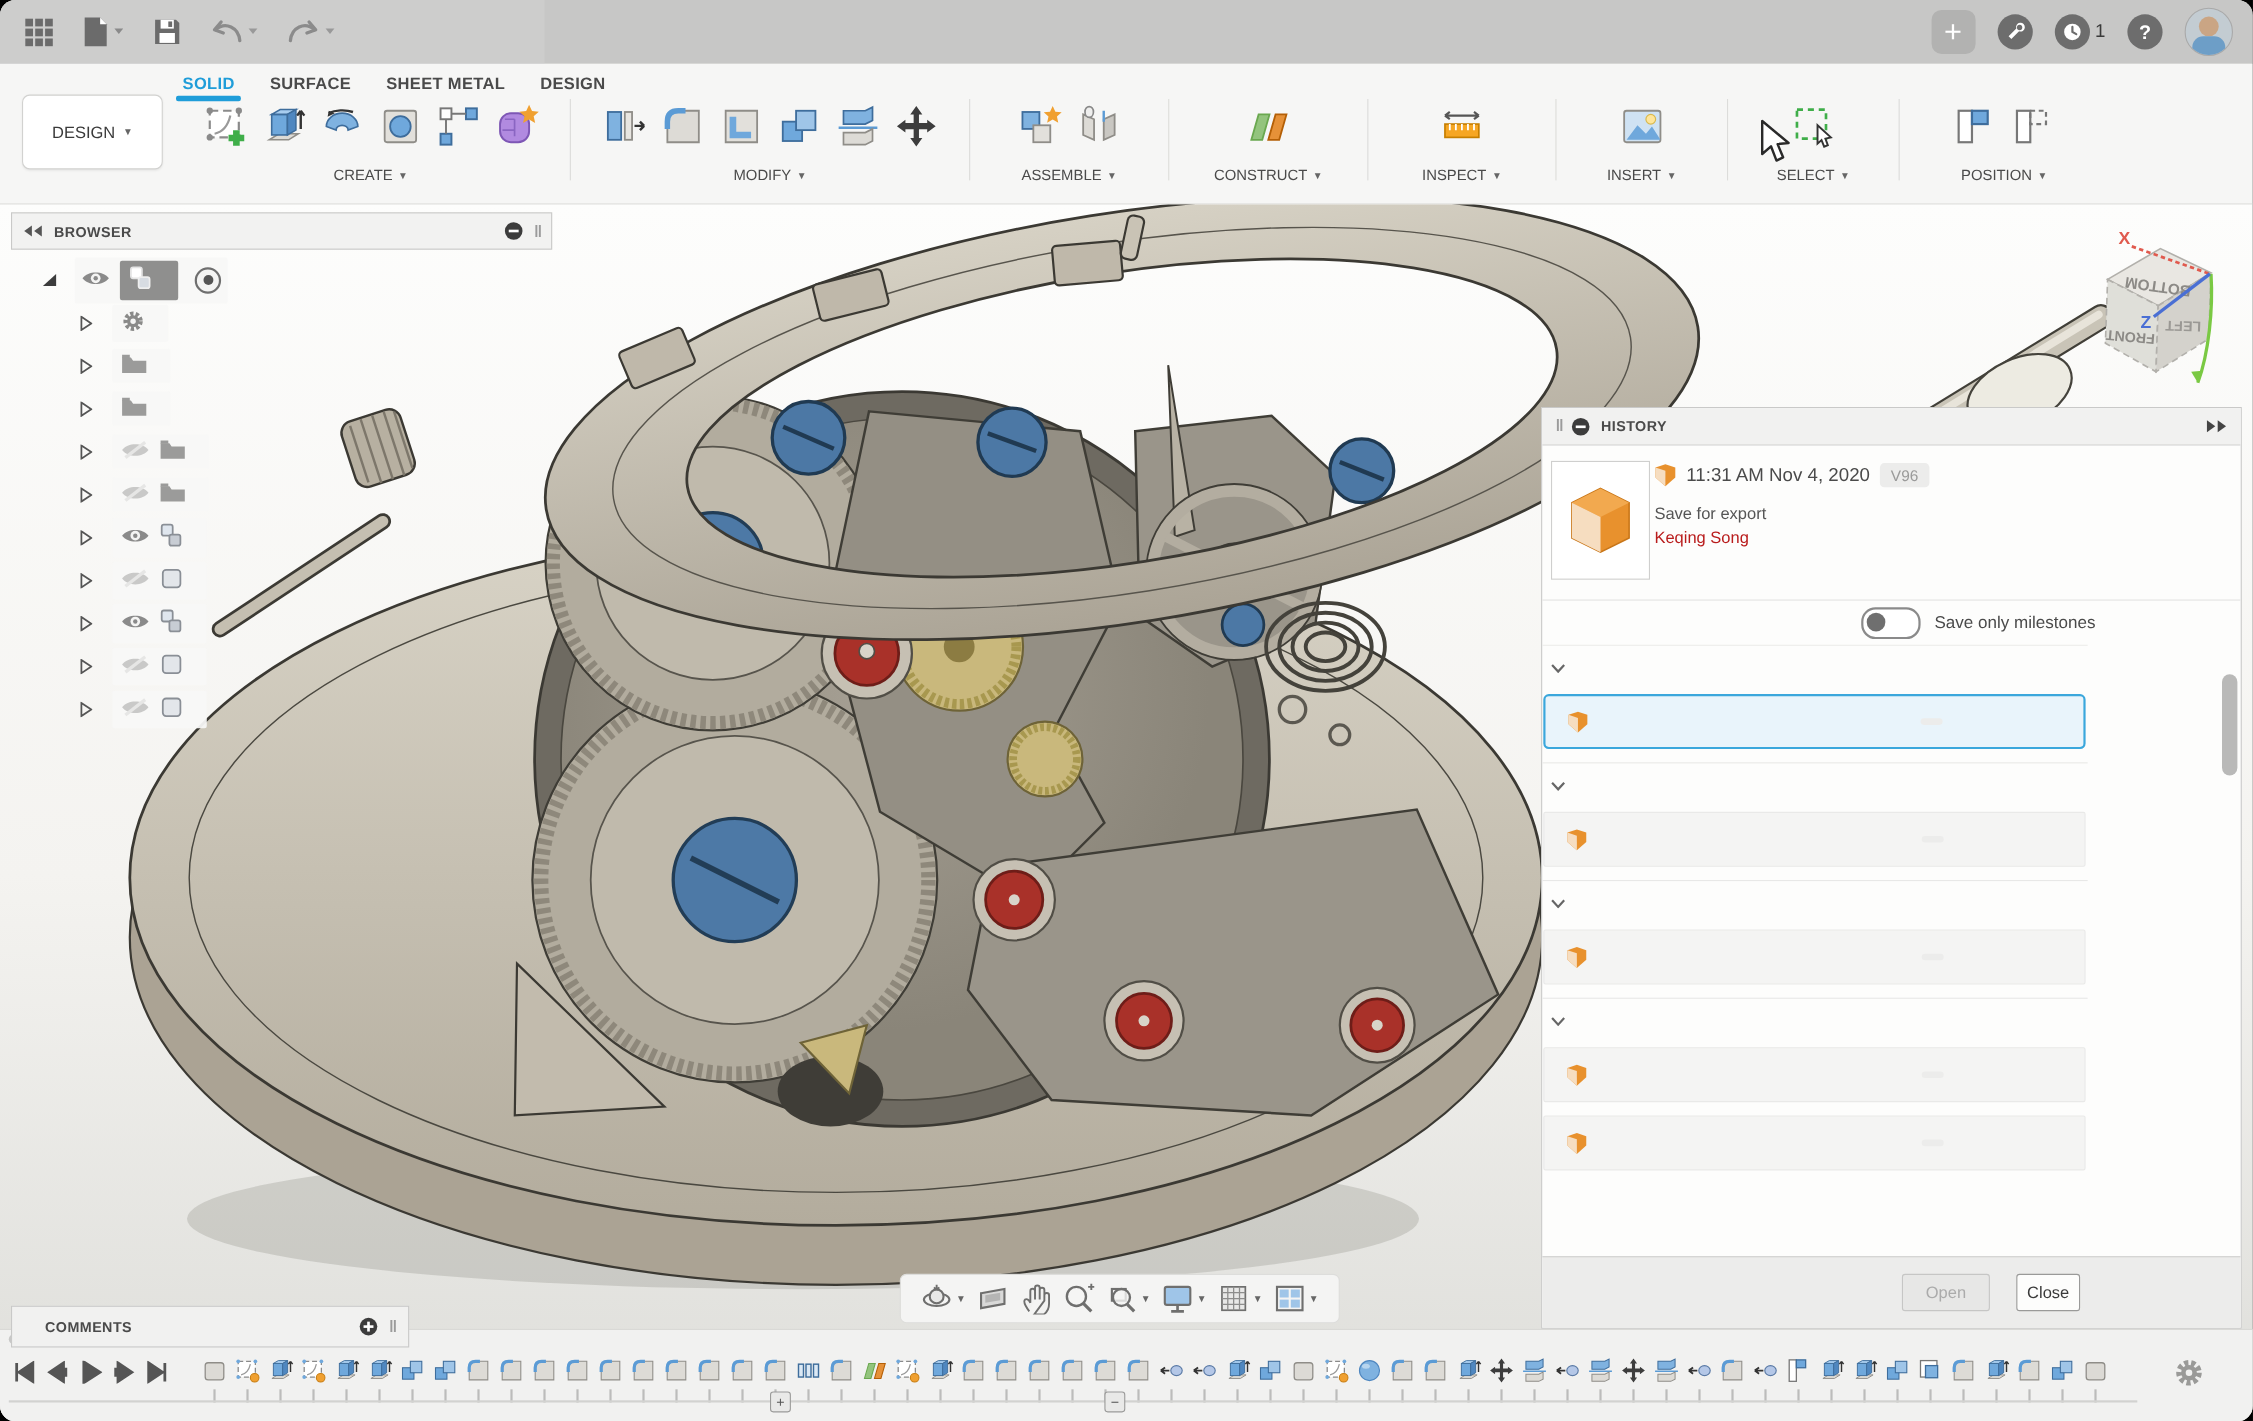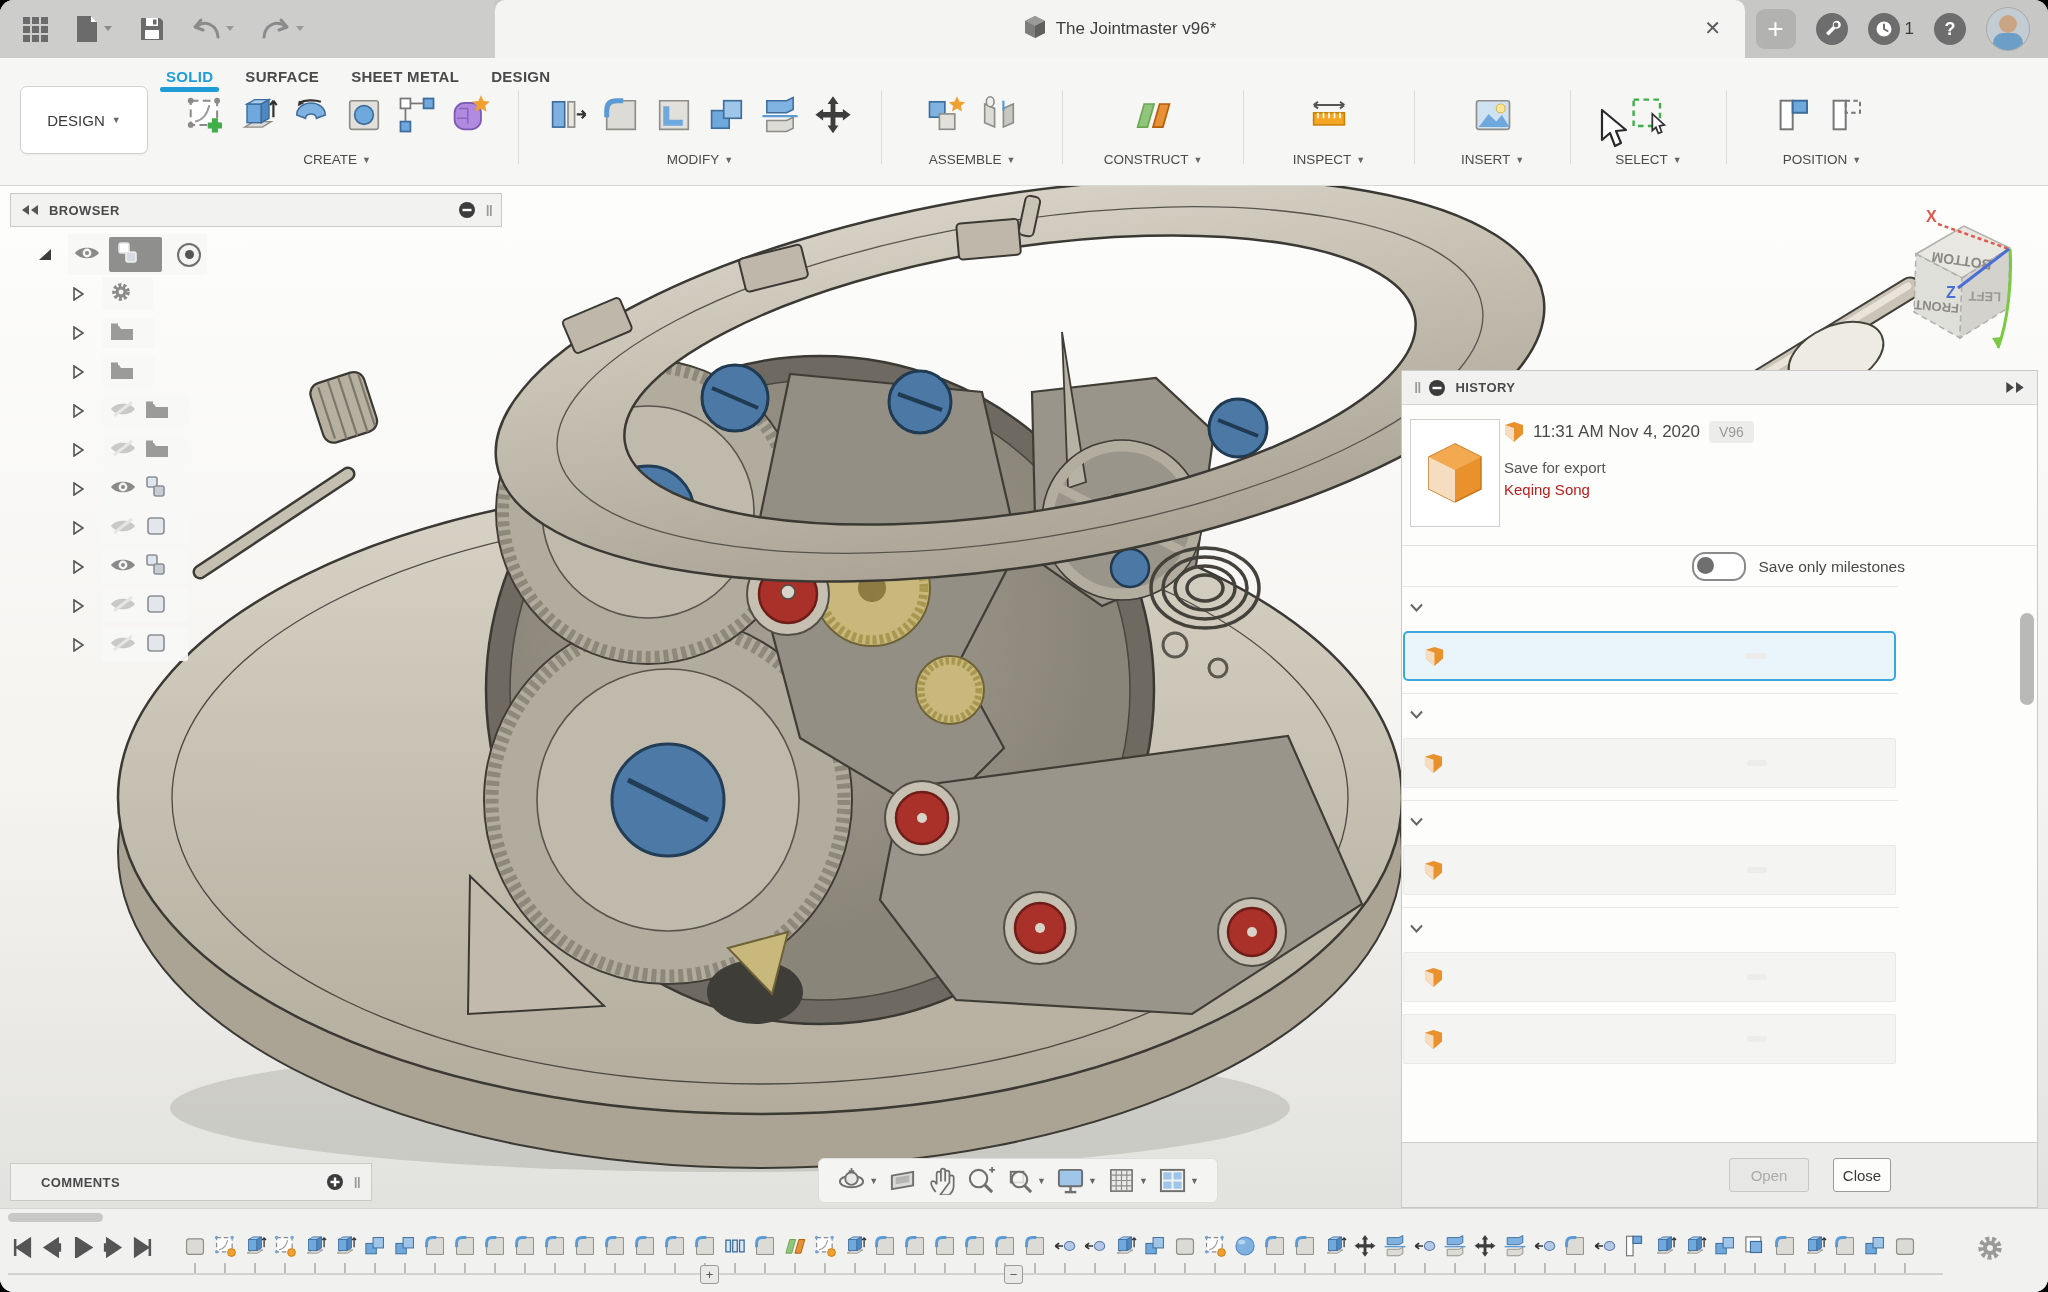--- a/index.html
+++ b/index.html
@@ -99,21 +99,21 @@
   .htime{width:92px;text-align:right;font-size:16px;color:#787878;font-weight:bold;}
   .hfoot{position:absolute;left:0;right:0;bottom:0;height:64px;background:#ececeb;border-top:1px solid #cfcfce;
          display:flex;align-items:center;justify-content:flex-end;gap:24px;padding-right:146px;}
   .btn{height:32px;border-radius:3px;font-size:15px;display:flex;align-items:center;justify-content:center;}
   .btn.disabled{width:78px;background:#e7e7e6;border:1px solid #c6c6c5;color:#ababab;}
   .btn.normal{width:56px;background:#fdfdfc;border:1px solid #9a9a99;color:#3a3a3a;}
   .hscroll{position:absolute;right:3px;top:242px;width:14px;height:92px;border-radius:7px;background:#b9b9b8;}
 
   
   .comments{position:absolute;left:10px;top:1163px;width:362px;z-index:10;}
-  .comments .phead{height:38px;gap:10px;padding:0 12px;}
+  .comments .phead{height:38px;gap:10px;padding:0 12px;margin-top:24px;}
 
   
   .navbar{position:absolute;left:818px;top:1158px;width:398px;height:43px;background:#f4f4f3;border:1px solid #dddddb;
           border-radius:6px;display:flex;align-items:center;justify-content:center;gap:10px;z-index:10;}
   .navbtn{display:flex;align-items:center;gap:3px;}
 
   
   .timeline{position:absolute;left:0;top:1208px;width:2048px;height:84px;background:#f1f1f0;
             border-top:1px solid #d6d6d4;z-index:9;border-radius:0 0 14px 14px;}
   .tl-pill{position:absolute;left:8px;top:4px;width:95px;height:9px;border-radius:5px;background:#c8c8c7;}
@@ -177,31 +177,20 @@
         <svg width="30" height="24" viewBox="0 0 30 24">
             <path d="M20 3 L26 10 L18 13" fill="none" stroke="#8b8b8b" stroke-width="3" stroke-linecap="round" stroke-linejoin="round"></path>
             <path d="M25 10 C16 2 4 8 3 20" fill="none" stroke="#8b8b8b" stroke-width="3" stroke-linecap="round"></path>
           </svg>
         <svg width="10" height="8" viewBox="0 0 10 8">
             <path d="M1 1 l4 5 4-5z" fill="#999"></path>
           </svg>
       </span>
     </div>
 
-    <div class="doc-tab">
-      <span>
-        <svg width="22" height="24" viewBox="0 0 22 24">
-            <path d="M11 1 L21 6 V18 L11 23 L1 18 V6 Z" fill="#7d7d7c"></path>
-            <path d="M11 1 L21 6 L11 11 L1 6 Z" fill="#9a9a99"></path>
-            <path d="M11 11 L21 6 V18 L11 23 Z" fill="#5f5f5e"></path>
-          </svg>
-      </span>
-      <span class="doc-title">The Jointmaster v96*</span>
-      <span class="tab-close">✕</span>
-    </div>
 
     <div class="tb-right">
       <span class="newtab">+</span>
       <span class="circ">
         <svg width="18" height="18" viewBox="0 0 18 18">
             <path d="M3 13 L10 6 a4 4 0 1 1 2.5 2.5 L5.5 15.5 Z" fill="#fff"></path>
             <circle cx="13" cy="5" r="2.4" fill="#6d6d6d"></circle>
           </svg>
       </span>
       <span class="notif">

